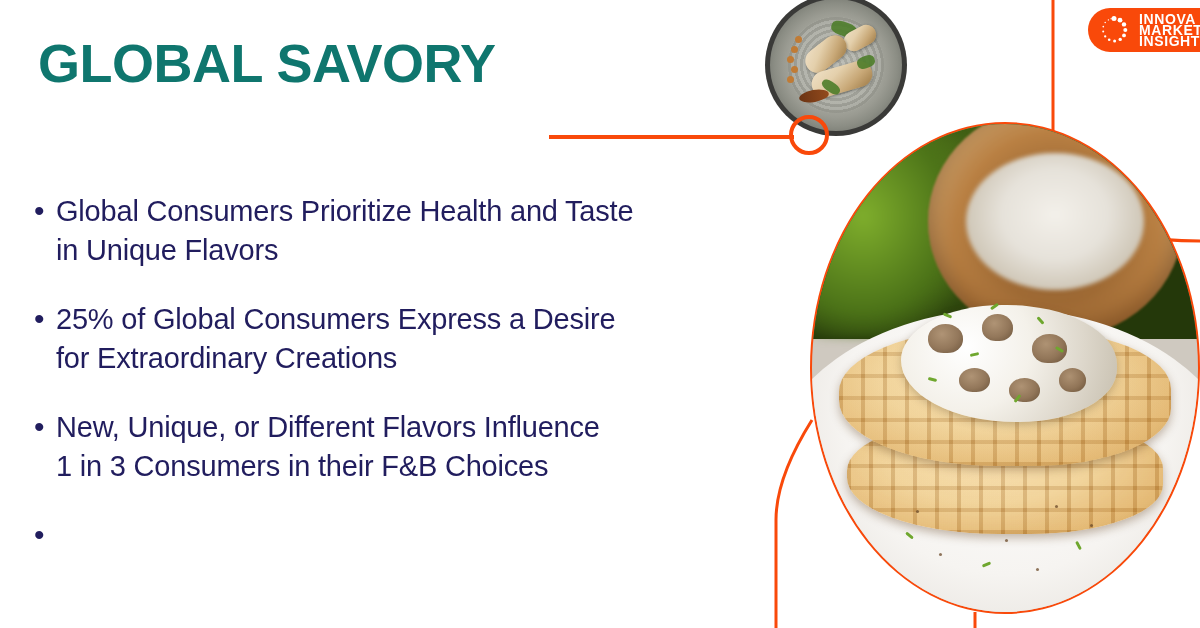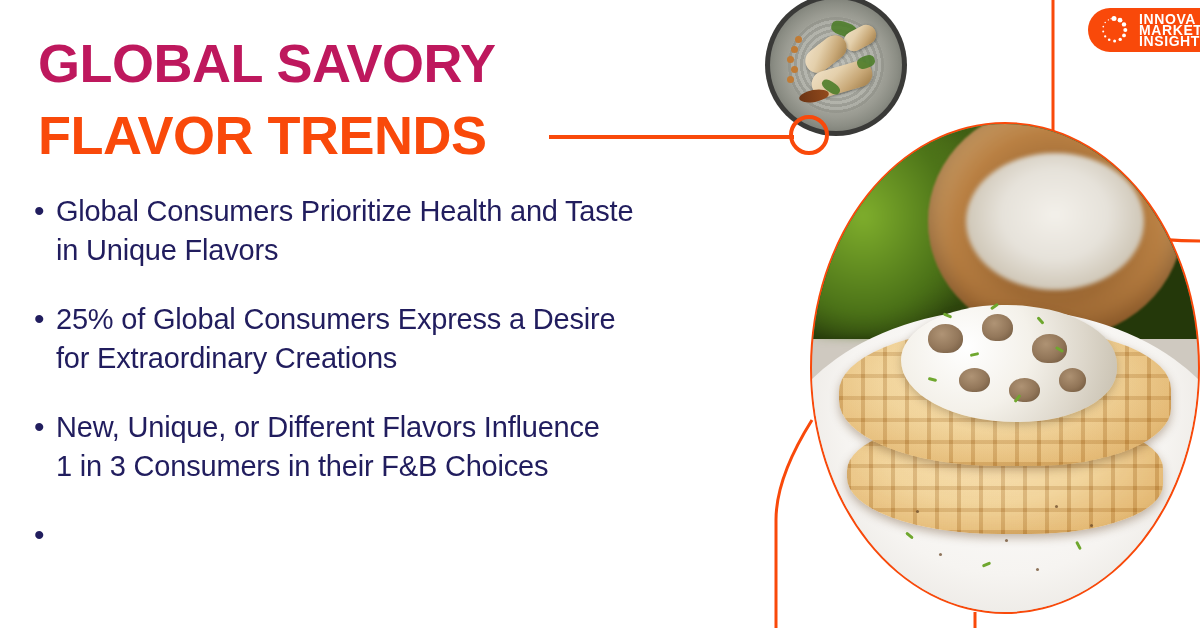--- a/index.html
+++ b/index.html
@@ -31,21 +31,21 @@
     z-index:6;
   }
   .title-line{
     font-weight:bold;
     font-size:54px;
     line-height:54px;
     letter-spacing:-0.5px;
     white-space:nowrap;
     font-stretch:condensed;
   }
-  .title-line.one{ color:#be185d; margin-bottom:18px; }
+  .title-line.one{ color:#0f766e; margin-bottom:26px; }
   .title-line.two{ color:#F9490A; }
 
   
   .title-connector{
     position:absolute;
     left:549px;top:135px;
     width:245px;height:4px;
     background:#F9490A;
     z-index:6;
   }
@@ -250,21 +250,20 @@
 
     <path d="M1053,0 L1053,150 C1053,215 1100,241 1200,241" fill="none" stroke="#F9490A" stroke-width="3"></path>
 
     <path d="M812,420 C790,455 776,490 776,520 L776,628" fill="none" stroke="#F9490A" stroke-width="3"></path>
 
     <line x1="975" y1="612" x2="975" y2="628" stroke="#F9490A" stroke-width="3"></line>
   </svg>
 
   <div class="title-block">
     <div class="title-line one">GLOBAL SAVORY</div>
-    <div class="title-line two">FLAVOR TRENDS</div>
   </div>
   <div class="title-connector"></div>
   <div class="connector-dot"></div>
 
   <div class="bullets">
     <div class="bullet-item">
       <div class="bullet-dot">•</div>
       <div class="bullet-text">Global Consumers Prioritize Health and Taste
 in Unique Flavors</div>
     </div>

